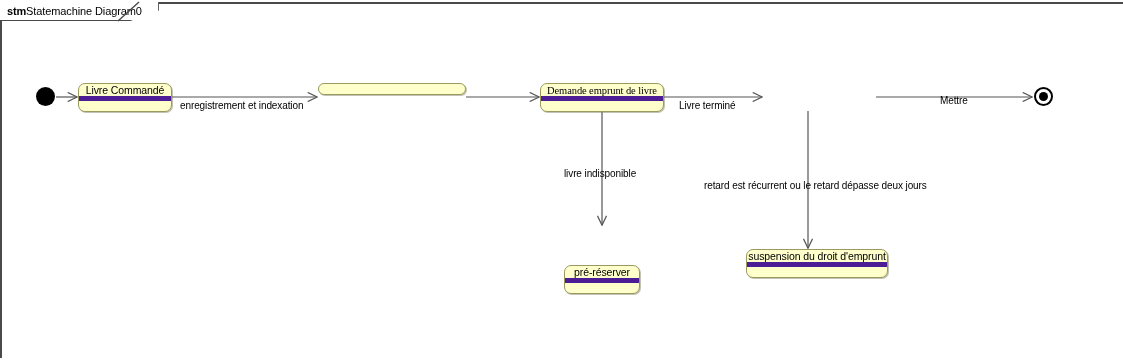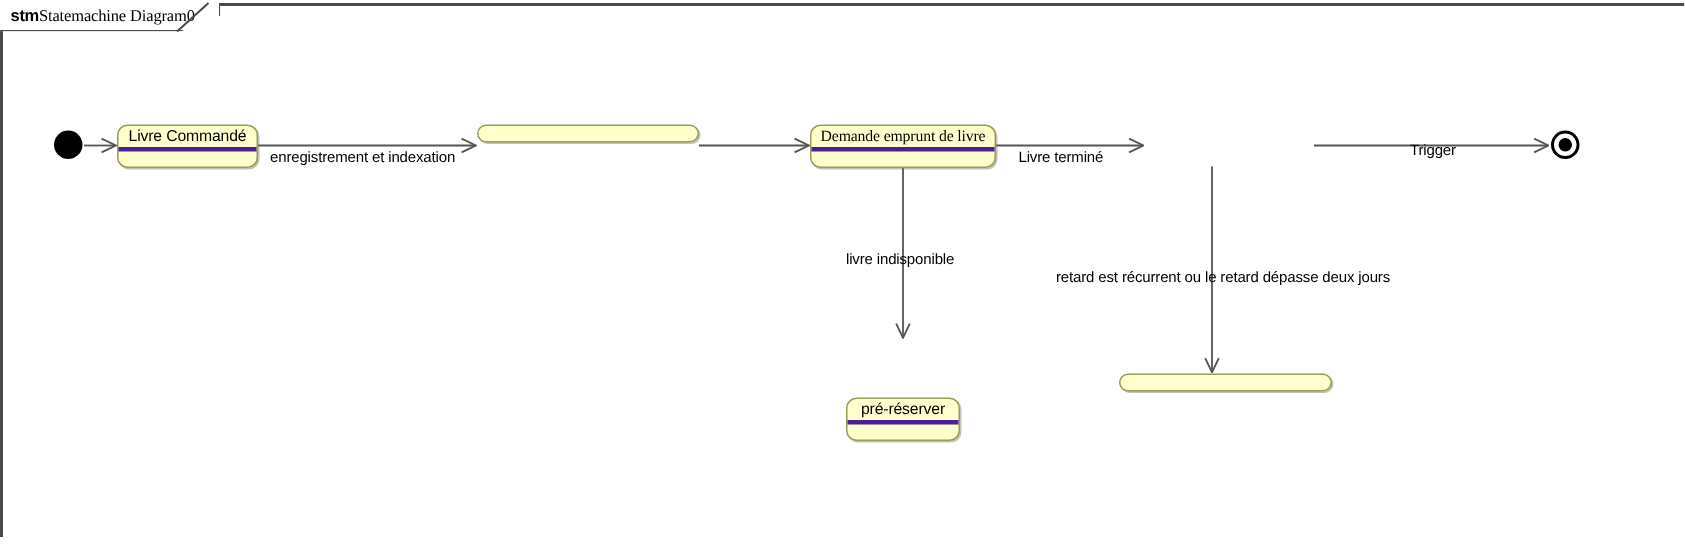--- a/index.html
+++ b/index.html
@@ -47,21 +47,20 @@
   #frame-tab .kind {
     font-size: 11px;
     font-weight: bold;
     color: #000000;
     letter-spacing: -0.2px;
   }
   #frame-tab .dname {
     font-size: 11px;
     color: #000000;
     letter-spacing: -0.1px;
-    font-family: Liberation Serif, serif;
   }
   
   #tab-diagonal {
     position: absolute;
     left: 117px;
     top: 1px;
     width: 26px;
     height: 21px;
     pointer-events: none;
   }
@@ -77,21 +76,21 @@
   }
   .state .title {
     display: flex;
     align-items: center;
     justify-content: center;
     height: 17px;
     font-size: 10.5px;
     color: #000000;
     white-space: nowrap;
     letter-spacing: -0.1px;
-    border-bottom: 3px solid #4c1d95;
+    border-bottom: 5px solid #4c1d95;
     padding: 0 6px;
     box-sizing: border-box;
     text-align: right;
   }
   .state .body {
     height: 10px;
   }
 
   
   .initial-state {
@@ -195,26 +194,27 @@
     <div class="body"></div>
   </div>
 
 
   <div class="state" style="left:564px; top:226px; width:76px;margin-top:39px;">
     <div class="title">pré-réserver</div>
     <div class="body"></div>
   </div>
 
   <div class="state" style="left:746px; top:249px; width:142px;">
+    <div class="title">suspension du droit d'emprunt</div>
     <div class="body"></div>
   </div>
 
   <div class="edge-label" style="left:180px; top:100px;">enregistrement et indexation</div>
 
   <div class="edge-label" style="left:679px; top:100px;">Livre terminé</div>
 
-  <div class="edge-label" style="left:940px; top:95px;">Trigger</div>
+  <div class="edge-label" style="left:940px; top:95px;">Mettre</div>
 
   <div class="edge-label" style="left:564px; top:168px;">livre indisponible</div>
 
   <div class="edge-label" style="left:704px; top:180px;">retard est récurrent ou le retard dépasse deux jours</div>
 
 </div>
 
 </body></html>

